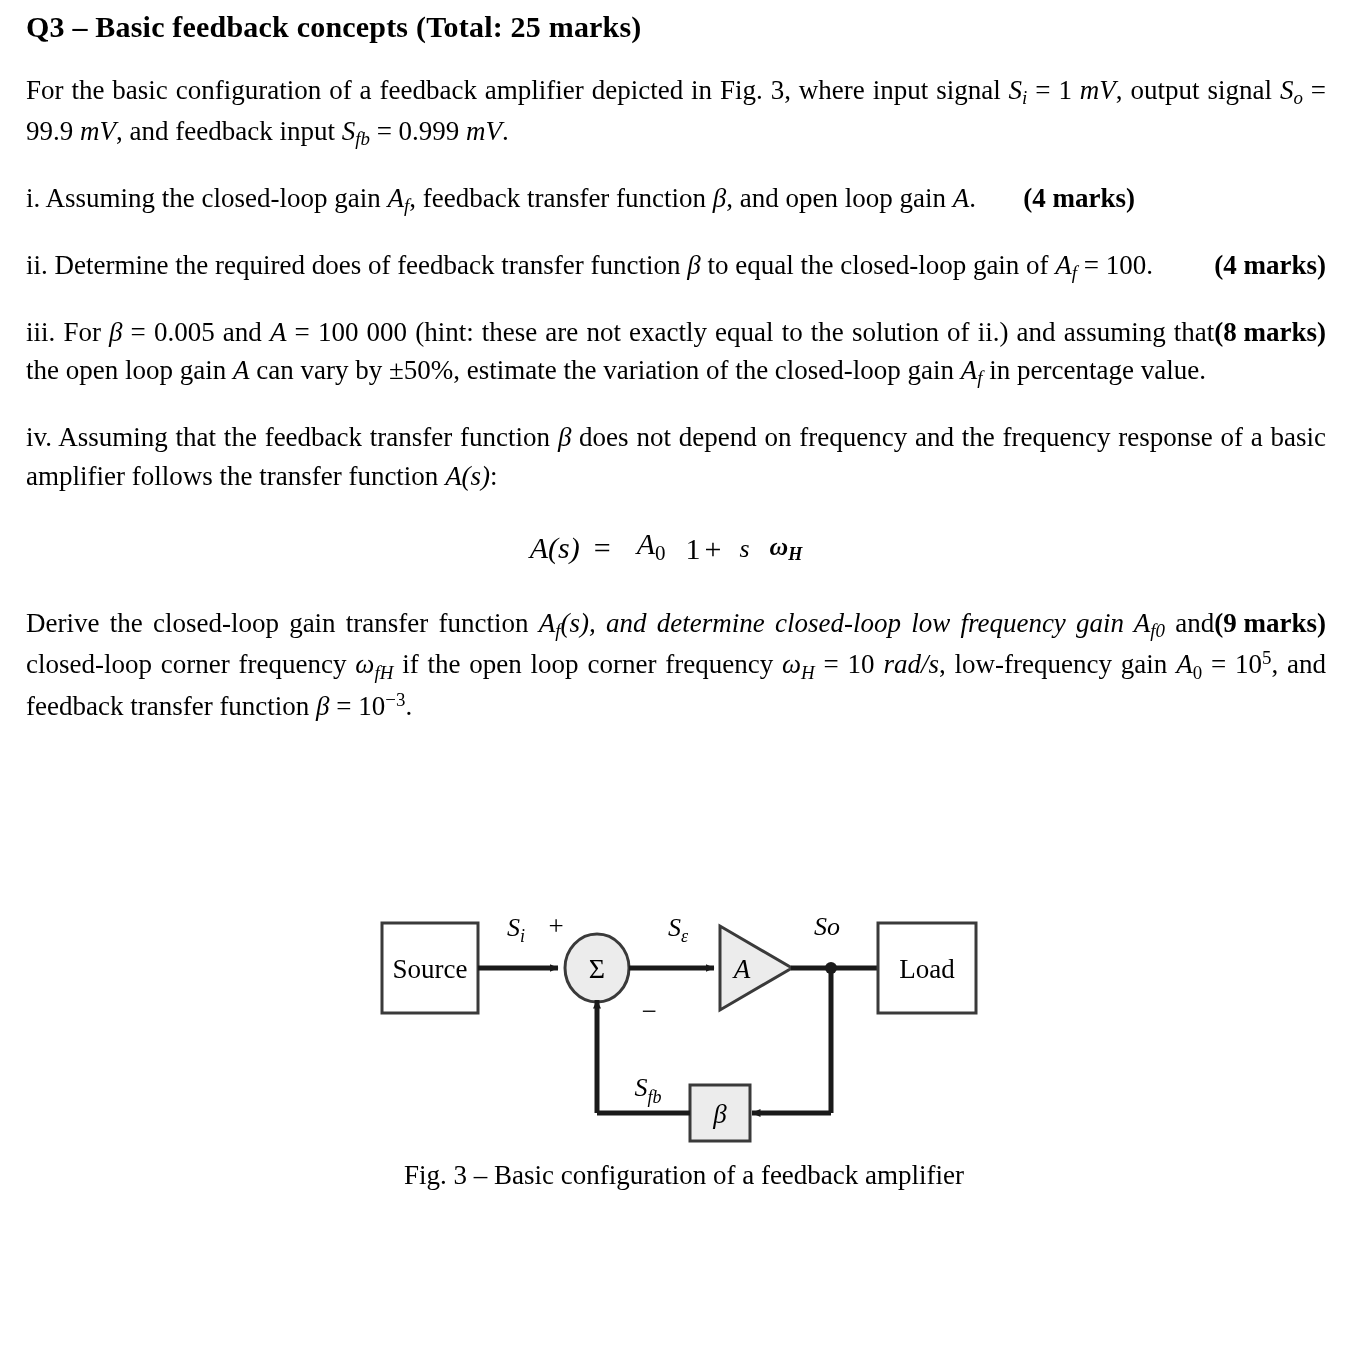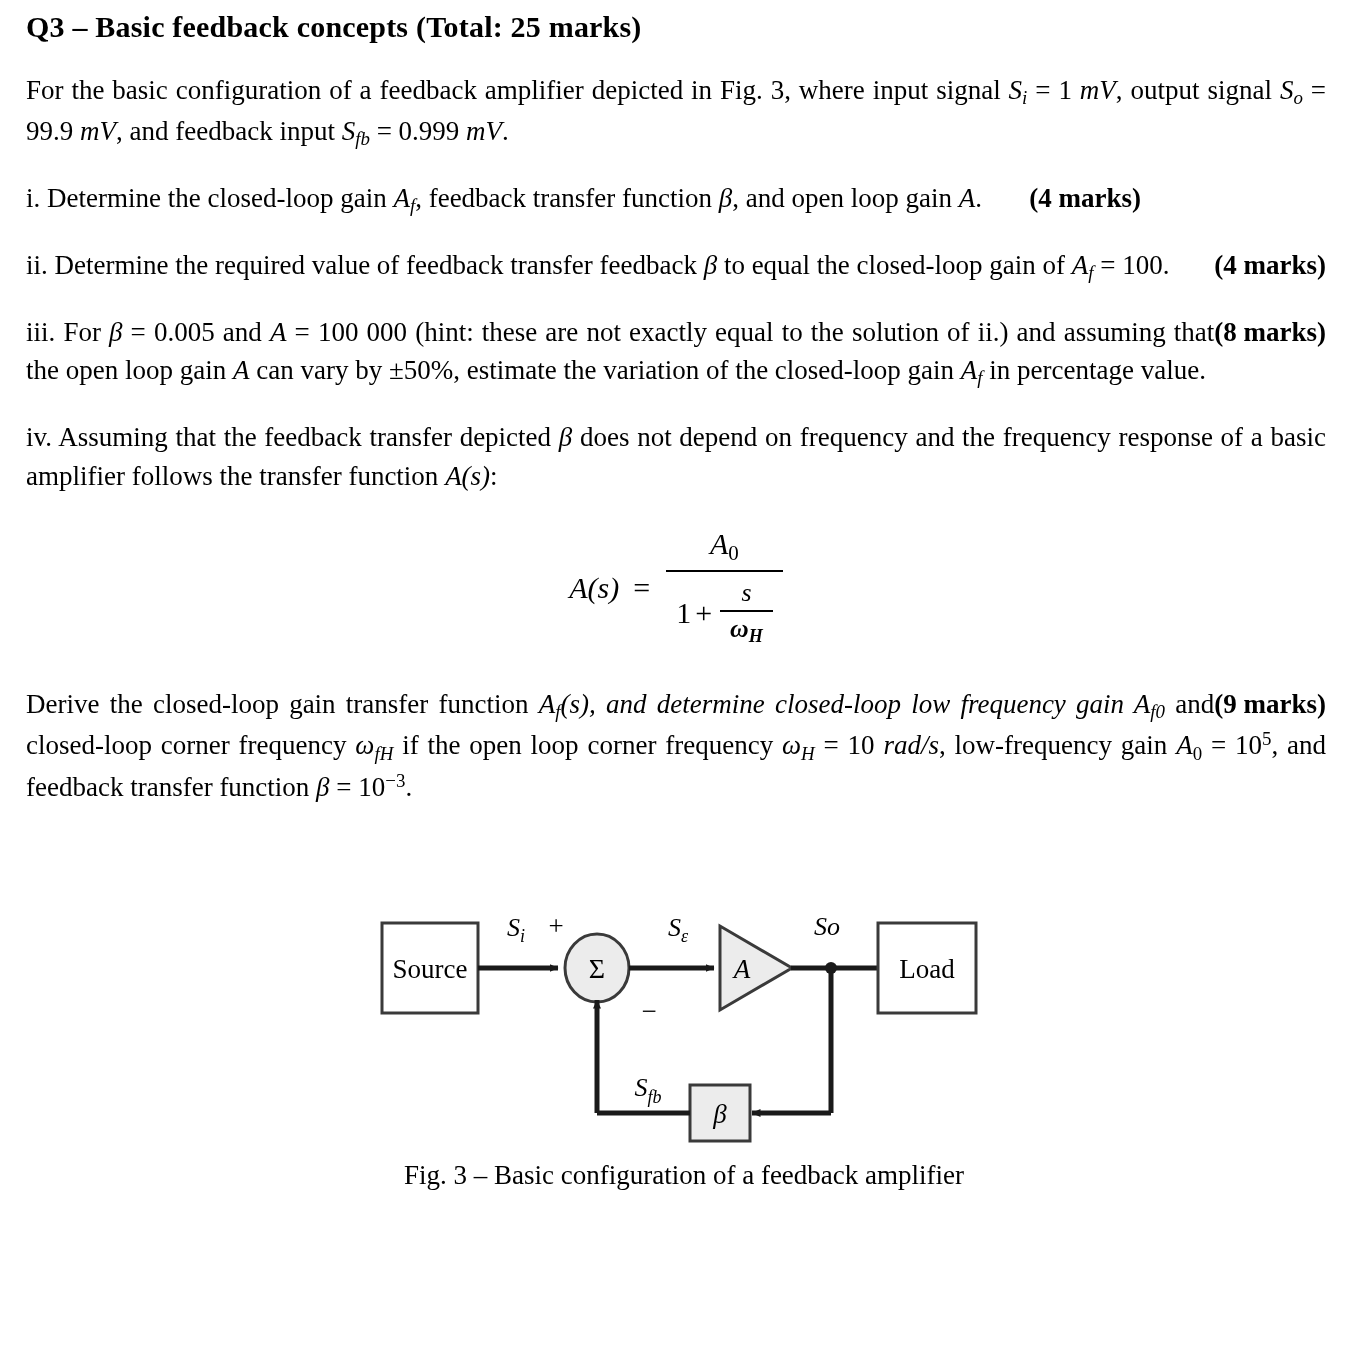--- a/index.html
+++ b/index.html
@@ -102,21 +102,22 @@
     font-style: italic;
     margin-right: 14px;
     white-space: nowrap;
   }
   .formula .eq {
     margin-right: 16px;
     font-style: normal;
   }
   .frac {
     display: inline-flex;
-    flex-direction: column;
+    flex-direction: row;
+    align-items: center;
     vertical-align: middle;
   }
   .frac > .num,
   .frac > .den {
     padding: 2px 10px;
     text-align: center;
     white-space: nowrap;
   }
   .frac > .bar {
     width: 100%;
@@ -159,33 +160,33 @@
   <div class="content">
 
     <div class="q-title">Q3 – Basic feedback concepts (Total: 25 marks)</div>
 
     <div class="para">
       <span>For the basic configuration of a feedback amplifier depicted in Fig. 3, where input signal </span><span class="mi">S</span><span class="sub">i</span><span> = 1 </span><span class="mi">mV</span><span>,</span>
       <span>output signal </span><span class="mi">S</span><span class="sub">o</span><span> = 99.9 </span><span class="mi">mV</span><span>, and feedback input </span><span class="mi">S</span><span class="sub">fb</span><span> = 0.999 </span><span class="mi">mV</span><span>.</span>
     </div>
 
     <div class="para clearfix">
-      <span>i.</span><span> Determine the closed-loop gain </span><span class="mi">A</span><span class="sub">f</span><span>, feedback transfer function </span><span class="mi">β</span><span>, and open loop gain </span><span class="mi">A</span><span>.</span><span class="nbsp">       </span><span class="marks">(4 marks)</span>
-    </div>
-
-    <div class="para clearfix">
-      <span class="marks-right">(4 marks)</span><span>ii.</span><span> Determine the required value of feedback transfer feedback </span><span class="mi">β</span><span> to equal the closed-loop gain of </span><span class="mi">A</span><span class="sub">f</span><span> = 100.</span>
+      <span>i.</span><span> Assuming the closed-loop gain </span><span class="mi">A</span><span class="sub">f</span><span>, feedback transfer function </span><span class="mi">β</span><span>, and open loop gain </span><span class="mi">A</span><span>.</span><span class="nbsp">       </span><span class="marks">(4 marks)</span>
+    </div>
+
+    <div class="para clearfix">
+      <span class="marks-right">(4 marks)</span><span>ii.</span><span> Determine the required does of feedback transfer function </span><span class="mi">β</span><span> to equal the closed-loop gain of </span><span class="mi">A</span><span class="sub">f</span><span> = 100.</span>
     </div>
 
     <div class="para clearfix">
       <span class="marks-right">(8 marks)</span><span>iii.</span><span> For </span><span class="mi">β</span><span> = 0.005 and </span><span class="mi">A</span><span> = 100 000 (</span><span class="hint">hint: these are not exactly equal to the solution of ii.</span><span>) and assuming that the open loop gain </span><span class="mi">A</span><span> can vary by ±50%, estimate the variation of the closed-loop gain </span><span class="mi">A</span><span class="sub">f</span><span> in percentage value.</span>
     </div>
 
     <div class="para">
-      <span>iv.</span><span> Assuming that the feedback transfer depicted </span><span class="mi">β</span><span> does not depend on frequency and the frequency response of a basic amplifier follows the transfer function </span><span class="mi">A(s)</span><span>:</span>
+      <span>iv.</span><span> Assuming that the feedback transfer function </span><span class="mi">β</span><span> does not depend on frequency and the frequency response of a basic amplifier follows the transfer function </span><span class="mi">A(s)</span><span>:</span>
     </div>
 
     <div class="formula-wrap">
       <div class="formula">
         <span class="lhs">A(s)</span>
         <span class="eq">=</span>
         <span class="frac outer">
           <span class="num"><span class="mi">A</span><span class="sub-n">0</span></span>
           <span class="bar"></span>
           <span class="den">

